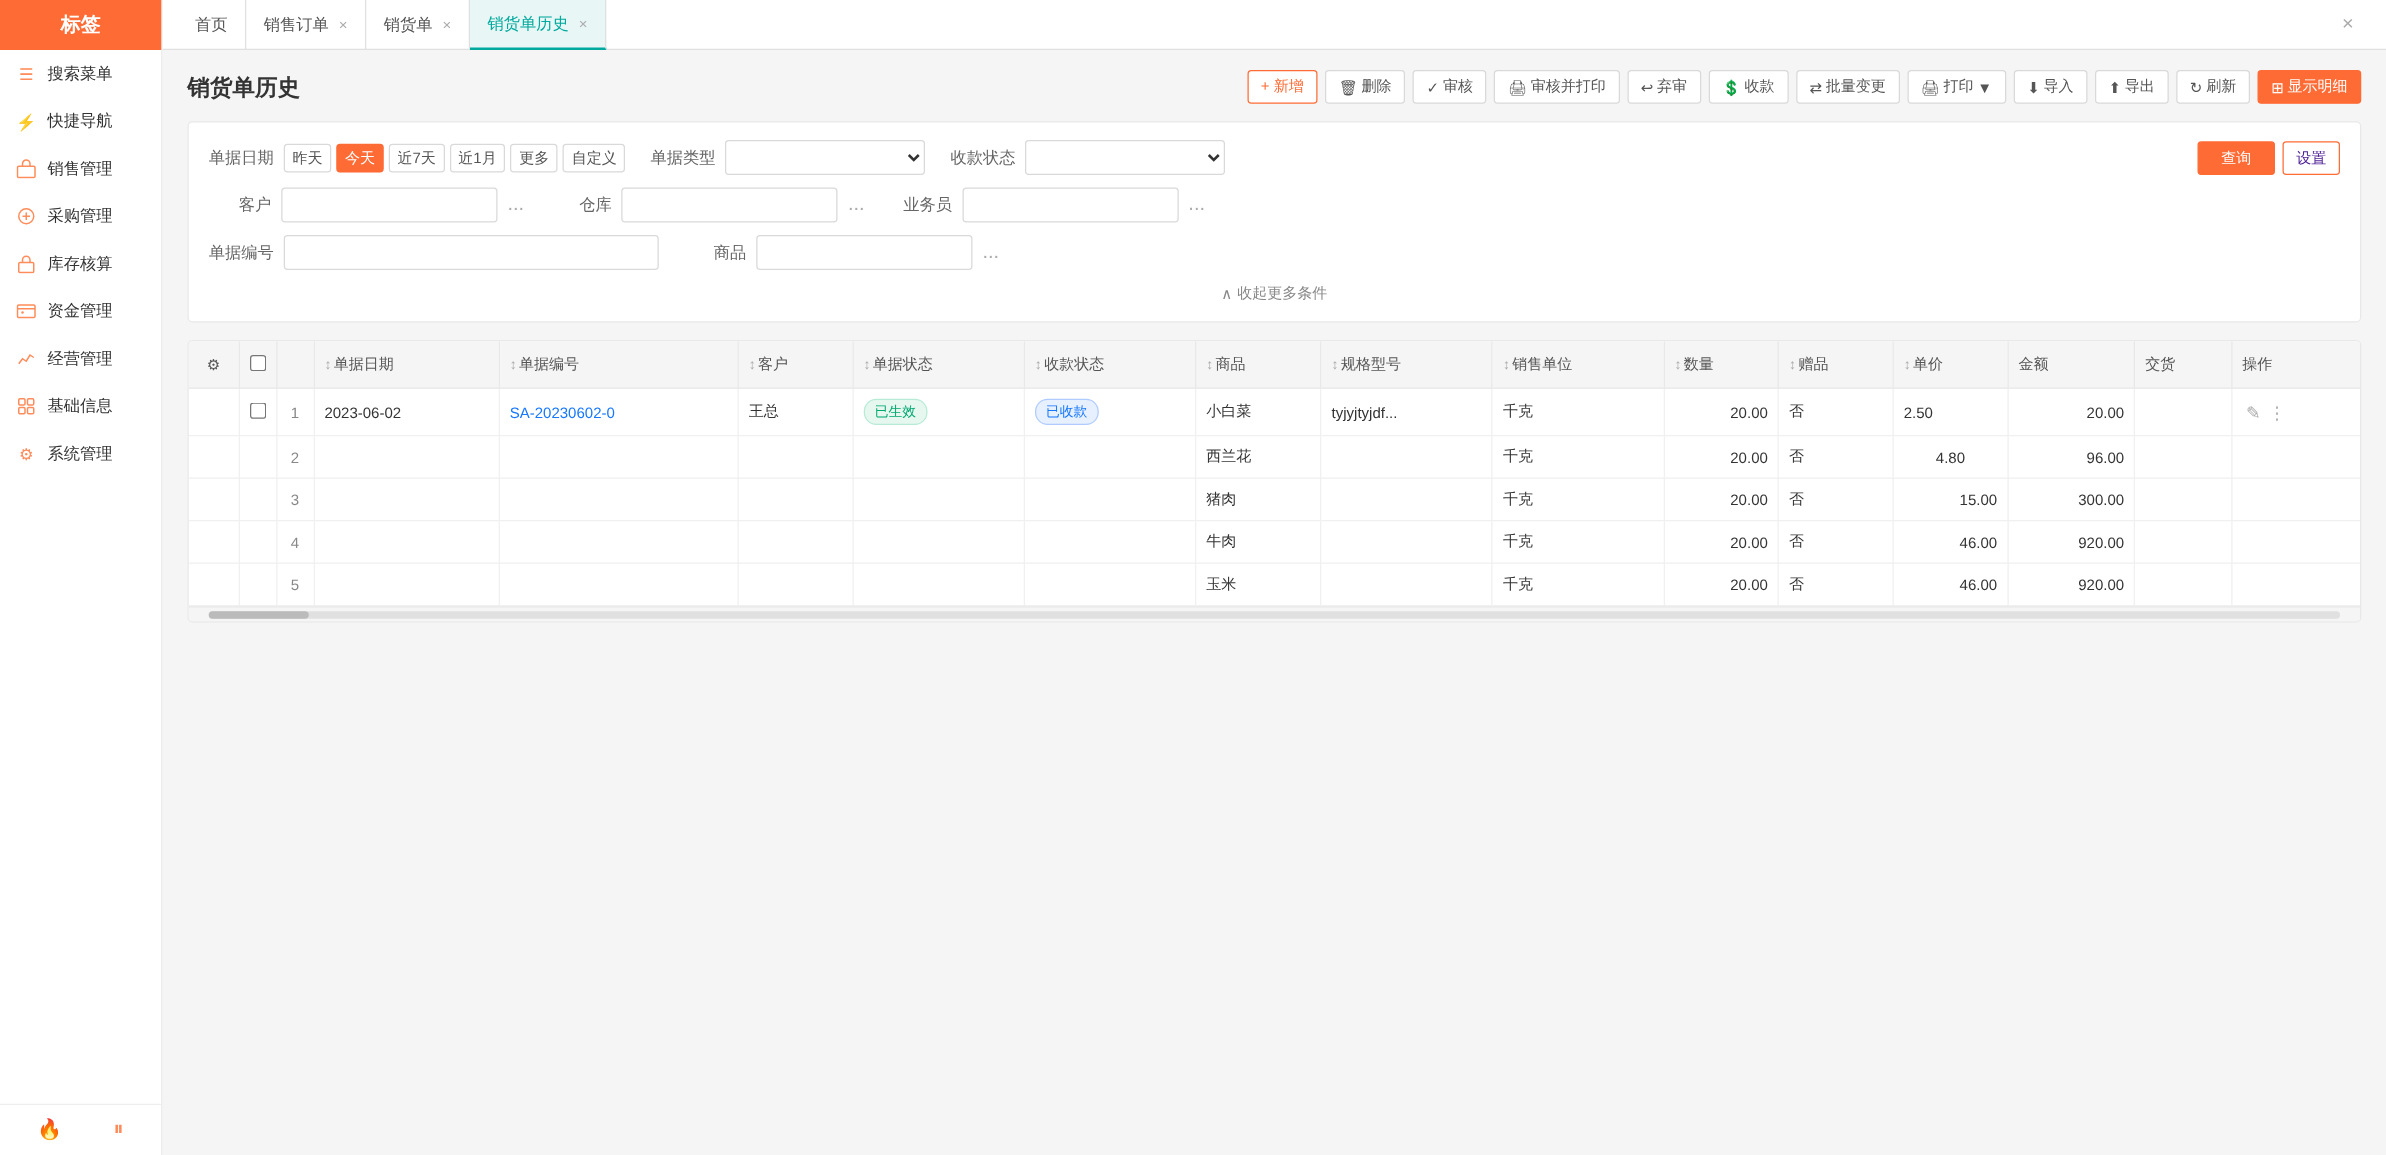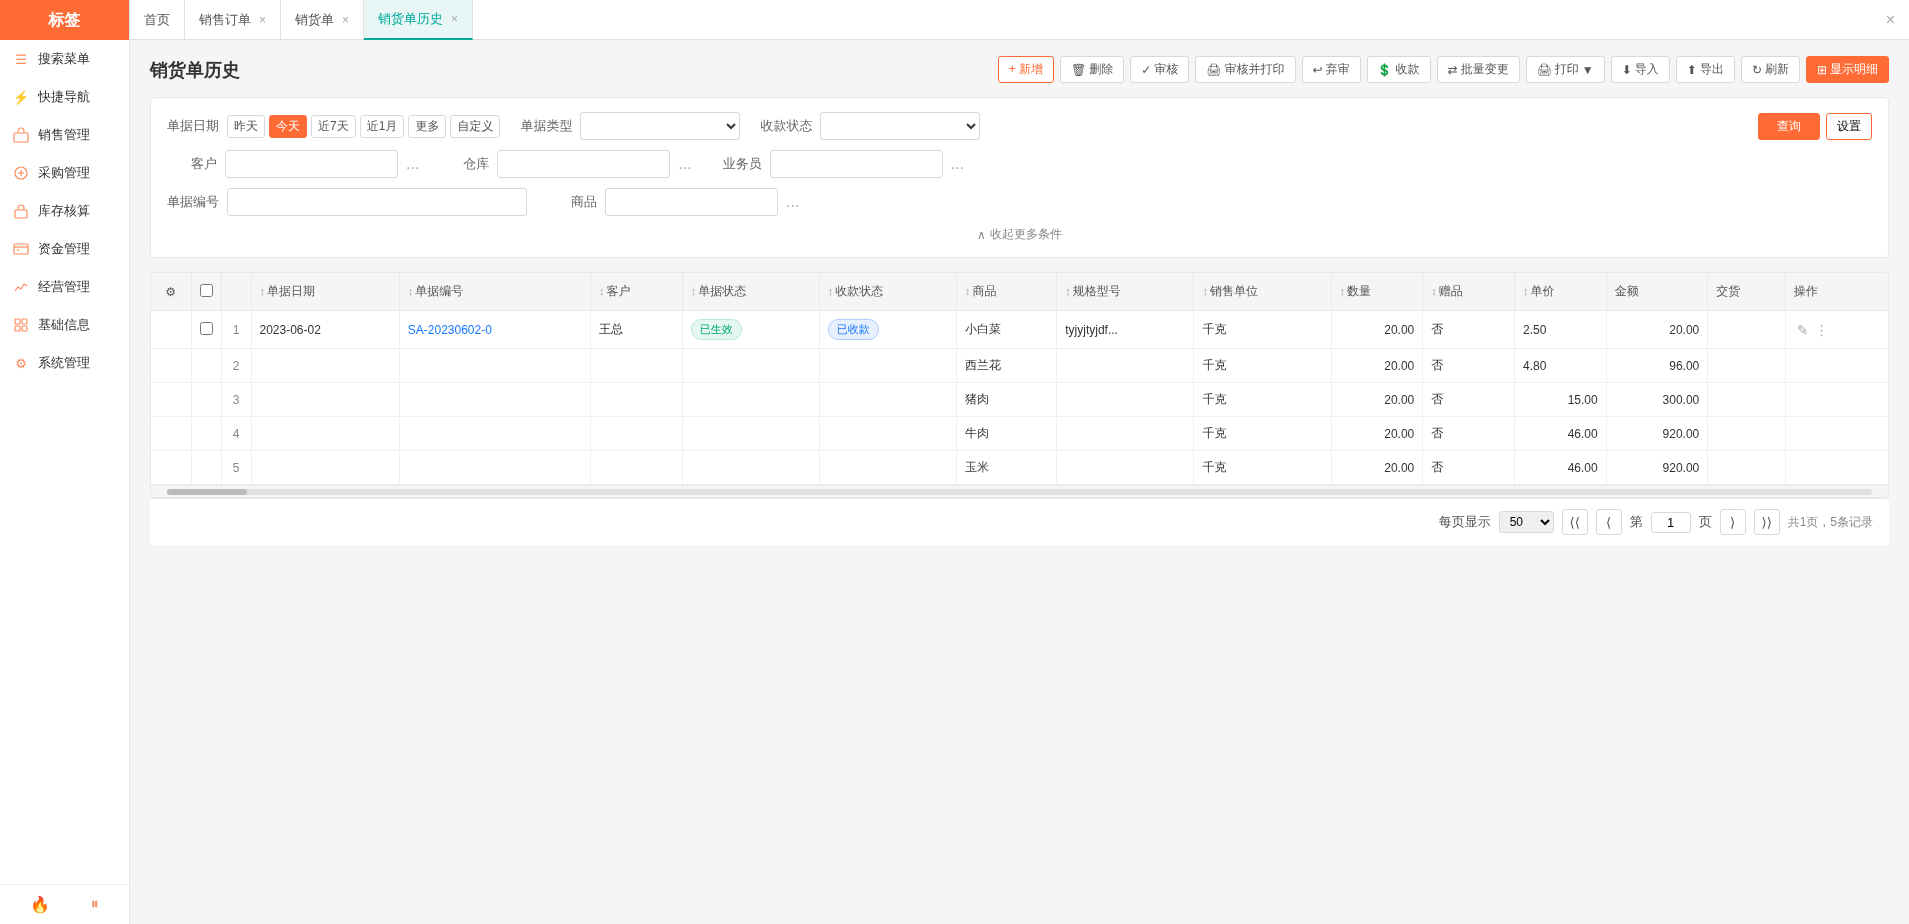--- a/index.html
+++ b/index.html
@@ -10,21 +10,21 @@
     .sidebar-logo { height: 40px; background: #ff6b35; display: flex; align-items: center; justify-content: center; color: white; font-size: 16px; font-weight: bold; }
     .sidebar-item { display: flex; align-items: center; padding: 10px 12px; cursor: pointer; color: #333; font-size: 13px; gap: 8px; }
     .sidebar-item .icon { width: 18px; height: 18px; display: inline-flex; align-items: center; justify-content: center; color: #ff8c5a; flex-shrink: 0; }
     .sidebar-bottom { margin-top: auto; padding: 10px; border-top: 1px solid #eee; display: flex; justify-content: space-around; }
     .sidebar-bottom-icon { color: #ff8c5a; cursor: pointer; font-size: 16px; }
 
     
     .main { flex: 1; display: flex; flex-direction: column; overflow: hidden; }
 
     
-    .tab-bar { background: #fff; border-bottom: 1px solid #e0e0e0; display: flex; align-items: center; height: 40px; padding: 0 0; }
+    .tab-bar { background: #fff; border-bottom: 1px solid #e0e0e0; display: flex; align-items: center; height: 40px; padding: 0 12px; }
     .tab { padding: 0 14px; height: 40px; display: flex; align-items: center; cursor: pointer; font-size: 13px; color: #555; border-right: 1px solid #e0e0e0; gap: 4px; white-space: nowrap; }
     .tab.active { background: #e8f7f6; color: #00a99d; border-bottom: 2px solid #00a99d; }
     .tab .close-btn { color: #aaa; font-size: 12px; margin-left: 4px; cursor: pointer; }
     .tab-bar-close { margin-left: auto; padding: 0 14px; color: #aaa; cursor: pointer; font-size: 16px; }
 
     
     .content { flex: 1; overflow-y: auto; padding: 16px 20px; background: #f5f5f5; }
 
     
     .page-header { display: flex; align-items: center; justify-content: space-between; margin-bottom: 14px; }
@@ -261,21 +261,21 @@
           </select>
         </div>
         <div class="filter-item">
           <span class="filter-label">收款状态</span>
           <select class="filter-select">
             <option></option>
           </select>
         </div>
         <div style="margin-left:auto;display:flex;gap:6px;">
           <button class="btn btn-primary" style="background:#ff6b35;color:white;border-color:#ff6b35;padding:4px 18px;">查询</button>
-          <button class="btn" style="border-color:#ff6b35;color:#000000;">设置</button>
+          <button class="btn" style="border-color:#ff6b35;color:#4c1d95;">设置</button>
         </div>
       </div>
 
 
       <div class="filter-row">
         <div class="filter-item">
           <span class="filter-label">客户</span>
           <input class="filter-input" type="text" style="">
           <span class="filter-dots">...</span>
         </div>
@@ -360,21 +360,21 @@
     <td></td>
     <td></td>
     <td></td>
     <td></td>
     <td></td>
     <td>西兰花</td>
     <td></td>
     <td>千克</td>
     <td style="text-align:right;">20.00</td>
     <td>否</td>
-    <td style="text-align:left;">4.80</td>
+    <td style="text-align:center;">4.80</td>
     <td style="text-align:right;">96.00</td>
     <td></td>
     <td></td>
   </tr>
             <tr>
     <td></td>
     <td style="text-align:center;"></td>
     <td style="text-align:center;color:#888;">3</td>
     <td></td>
     <td></td>
@@ -433,31 +433,15 @@
       </table>
 
 
       <div class="scroll-bar-row">
         <div class="scroll-track">
           <div class="scroll-thumb"></div>
         </div>
       </div>
     </div>
 
-    <div class="pagination">
-      <span>每页显示</span>
-      <select class="page-size-select">
-        <option>50</option>
-        <option>100</option>
-        <option>200</option>
-      </select>
-      <button class="page-btn">⟨⟨</button>
-      <button class="page-btn">⟨</button>
-      <span>第</span>
-      <input class="page-input" type="text" value="1" style="">
-      <span>页</span>
-      <button class="page-btn">⟩</button>
-      <button class="page-btn">⟩⟩</button>
-      <span class="page-total">共1页，5条记录</span>
-    </div>
 
   </div>
 </div>
 
 </body></html>

